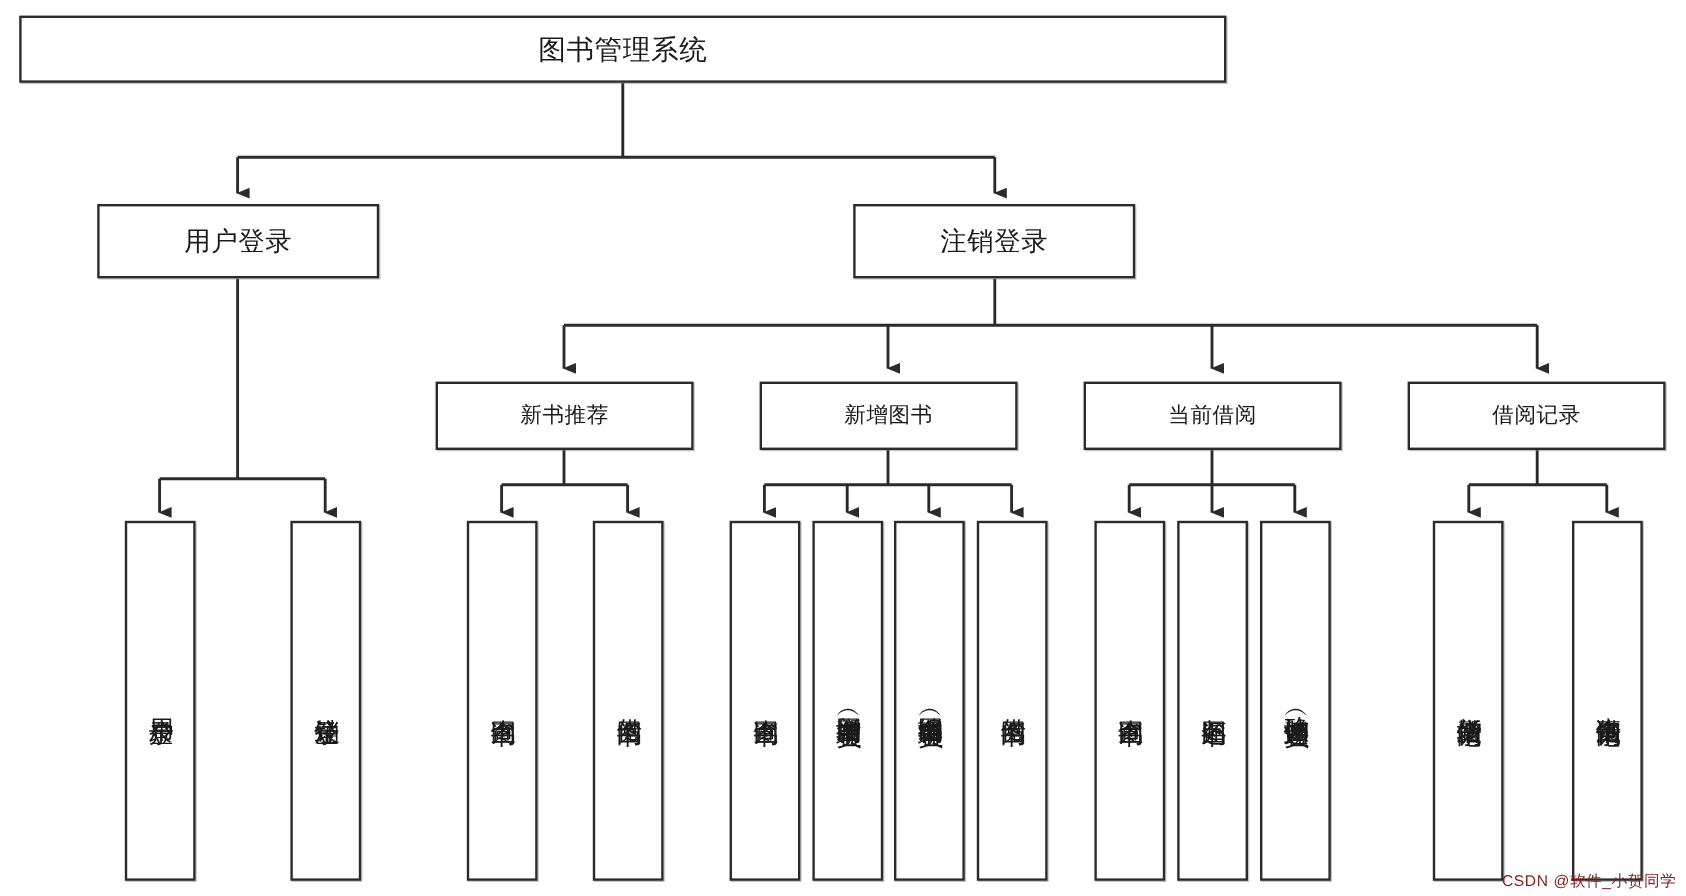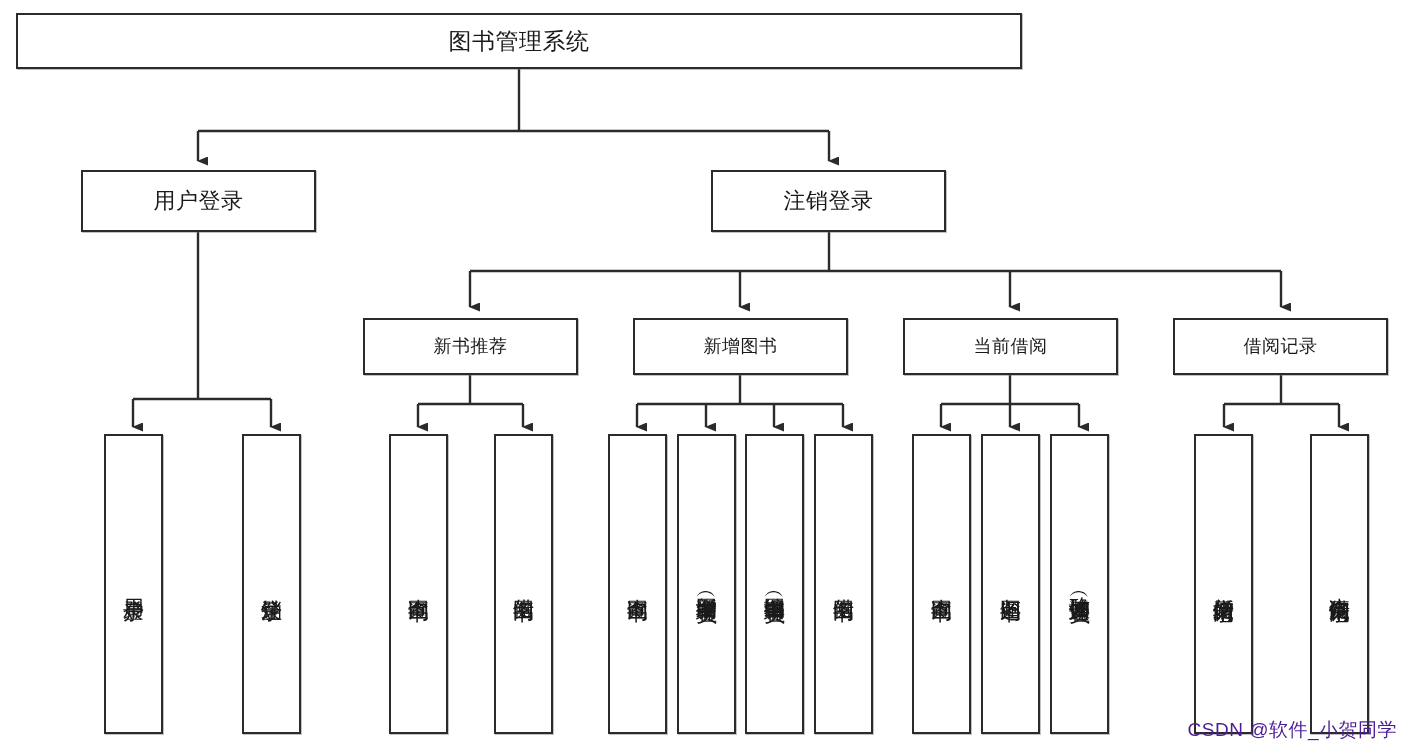--- a/index.html
+++ b/index.html
@@ -50,22 +50,22 @@
     text-orientation: upright;
     font-size: 21px;
     line-height: 1.14;
     letter-spacing: 1px;
     white-space: nowrap;
   }
   .watermark {
     position: absolute;
     right: 8px;
     bottom: 4px;
-    font-size: 19px;
-    color: #4c1d95;
+    font-size: 13px;
+    color: #7f1d1d;
     letter-spacing: 0.5px;
     white-space: nowrap;
   }
 </style>
 </head>
 <body>
 
 <div id="canvas">
 
   <svg class="wires" viewBox="0 0 1405 747">

